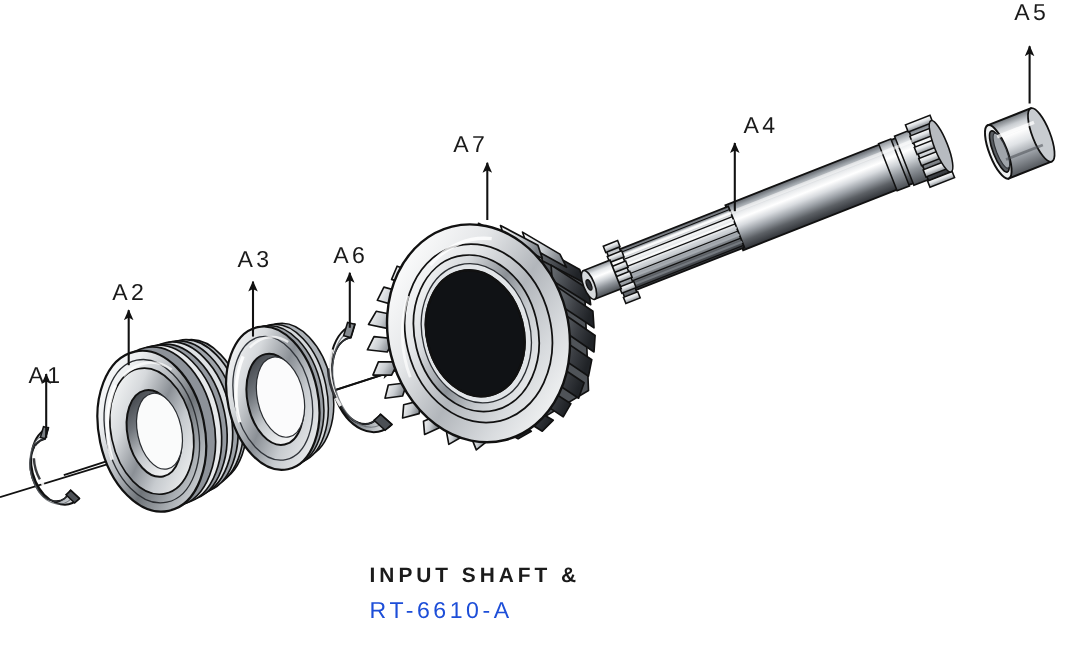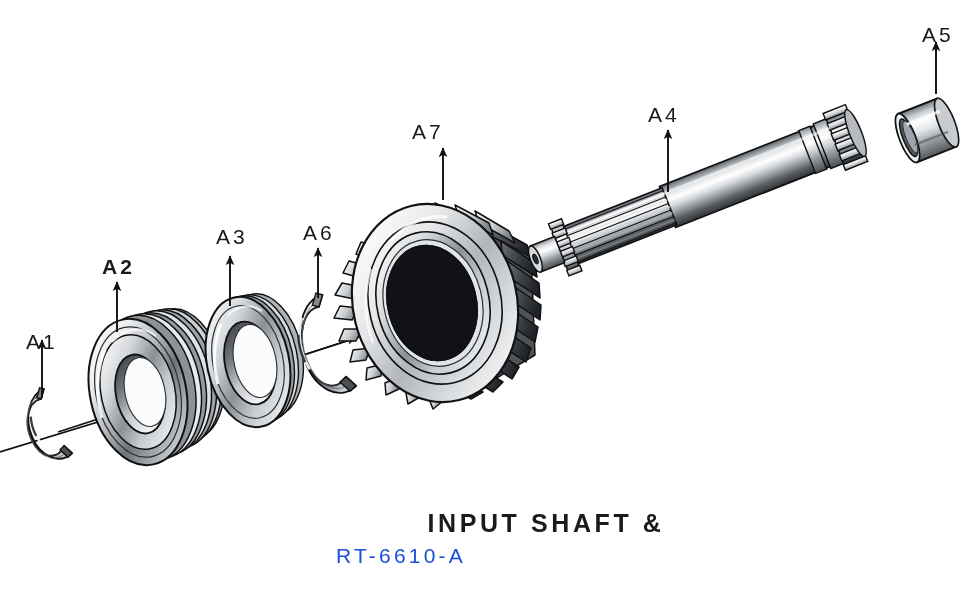--- a/index.html
+++ b/index.html
@@ -34,27 +34,26 @@
     user-select: none;
   }
   #titleBlock {
     position: absolute;
     left: 336px;
     top: 508px;
     width: 420px;
   }
   .titleLine {
     font-family: "Liberation Sans", "DejaVu Sans", sans-serif;
-    font-size: 25px;
+    font-size: 19px;
     font-weight: 700;
     letter-spacing: 3.6px;
     color: #1b1b1b;
     line-height: 31px;
     white-space: nowrap;
-    text-align: center;
   }
   .partNumber {
     font-family: "Liberation Sans", "DejaVu Sans", sans-serif;
     font-size: 21px;
     font-weight: 400;
     letter-spacing: 3.2px;
     color: #1d4ed8;
     line-height: 30px;
     margin-top: 2px;
     white-space: nowrap;
@@ -375,25 +374,25 @@
       <line x1="117" y1="332" x2="117" y2="282" marker-end="url(#arrowHead)"></line>
       <line x1="230" y1="306" x2="230" y2="256" marker-end="url(#arrowHead)"></line>
       <line x1="318" y1="298" x2="318" y2="248" marker-end="url(#arrowHead)"></line>
       <line x1="443" y1="200" x2="443" y2="148" marker-end="url(#arrowHead)"></line>
       <line x1="668" y1="192" x2="668" y2="130" marker-end="url(#arrowHead)"></line>
       <line x1="936" y1="94" x2="936" y2="42" marker-end="url(#arrowHead)"></line>
     </g>
   </svg>
 
   <div class="calloutLabel" style="left:26px;  top:331px;">A1</div>
-  <div class="calloutLabel" style="left:102px; top:256px;font-weight:bold;">A2</div>
+  <div class="calloutLabel" style="left:102px; top:256px;">A2</div>
   <div class="calloutLabel" style="left:216px; top:226px;">A3</div>
   <div class="calloutLabel" style="left:303px; top:222px;text-align:right;">A6</div>
   <div class="calloutLabel" style="left:412px; top:121px;">A7</div>
-  <div class="calloutLabel" style="left:648px; top:104px;">A4</div>
-  <div class="calloutLabel" style="left:922px; top:24px;text-align:center;">A5</div>
+  <div class="calloutLabel" style="left:676px; top:104px;">A4</div>
+  <div class="calloutLabel" style="left:922px; top:1px;text-align:center;">A5</div>
 
   <div id="titleBlock">
     <div class="titleLine">INPUT SHAFT &amp;</div>
     <div class="partNumber">RT-6610-A</div>
   </div>
 
 </div>
 
 </body></html>

